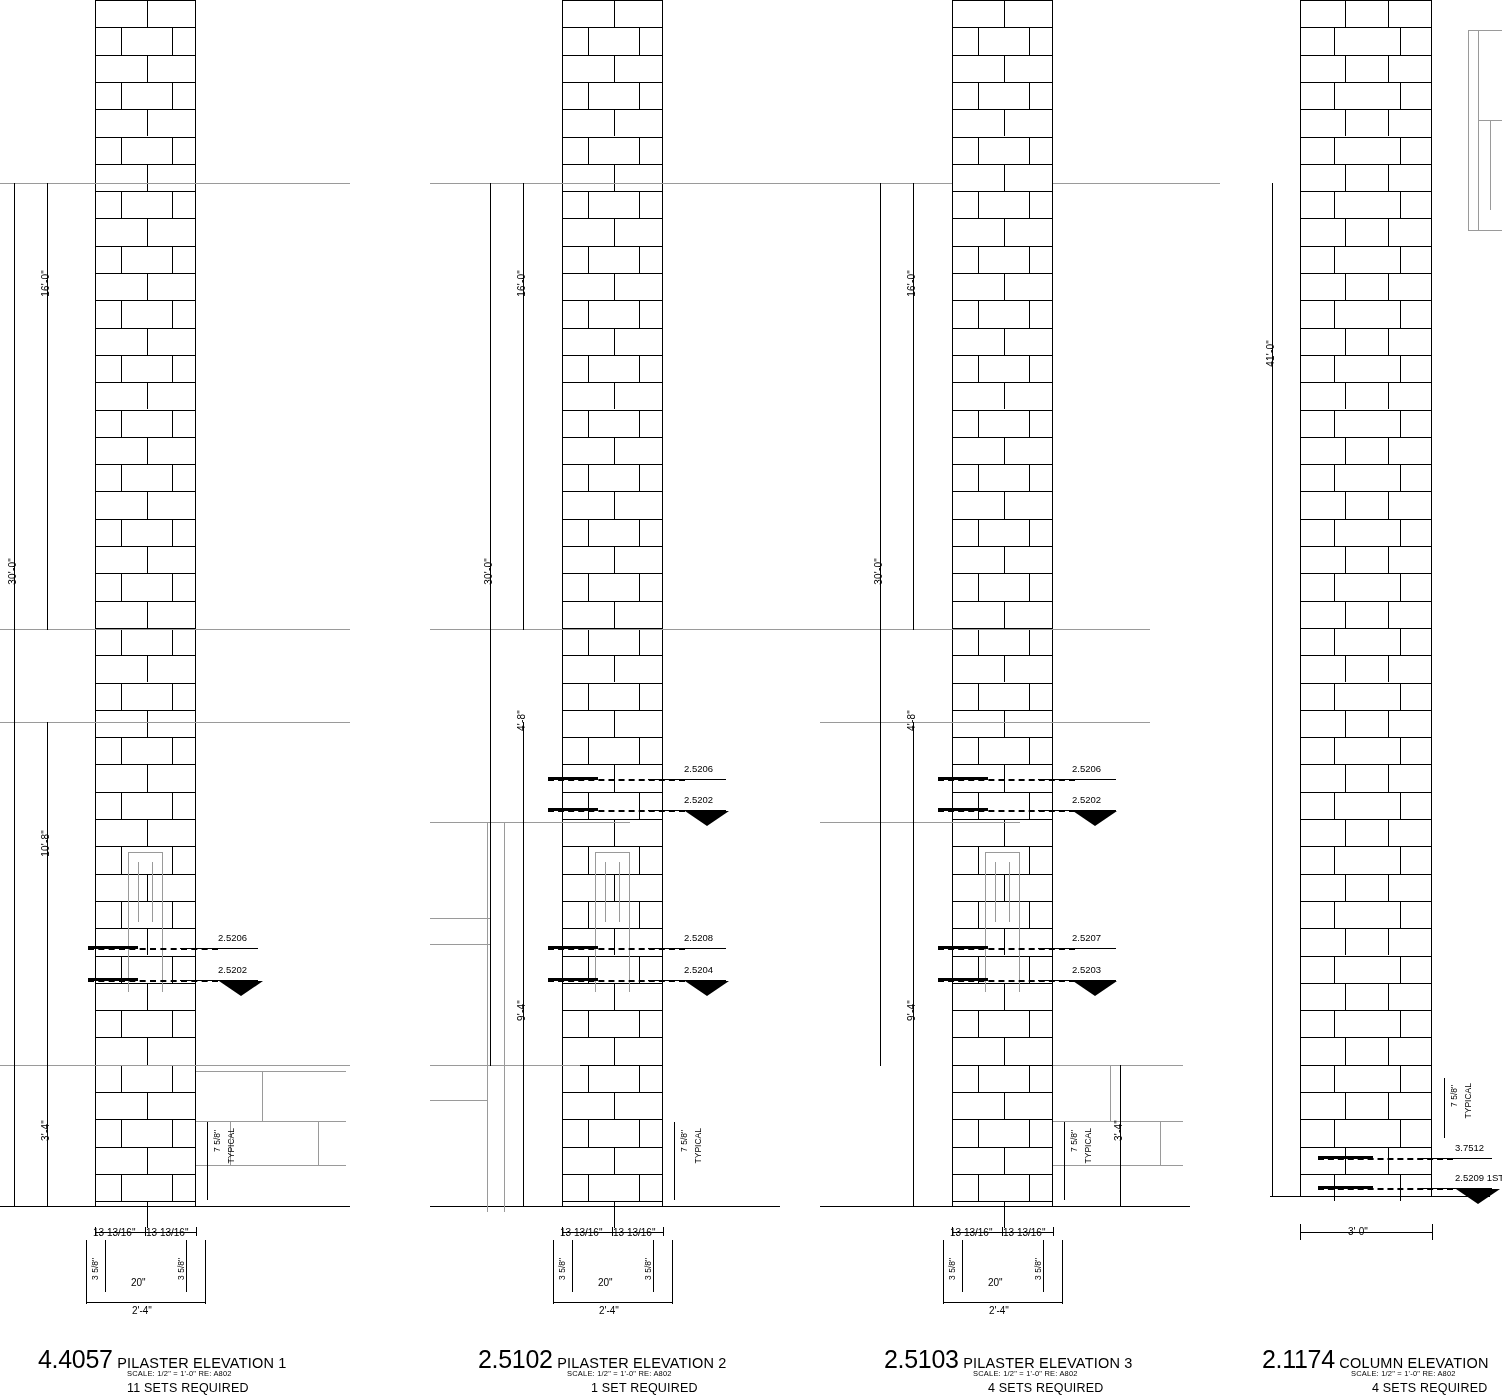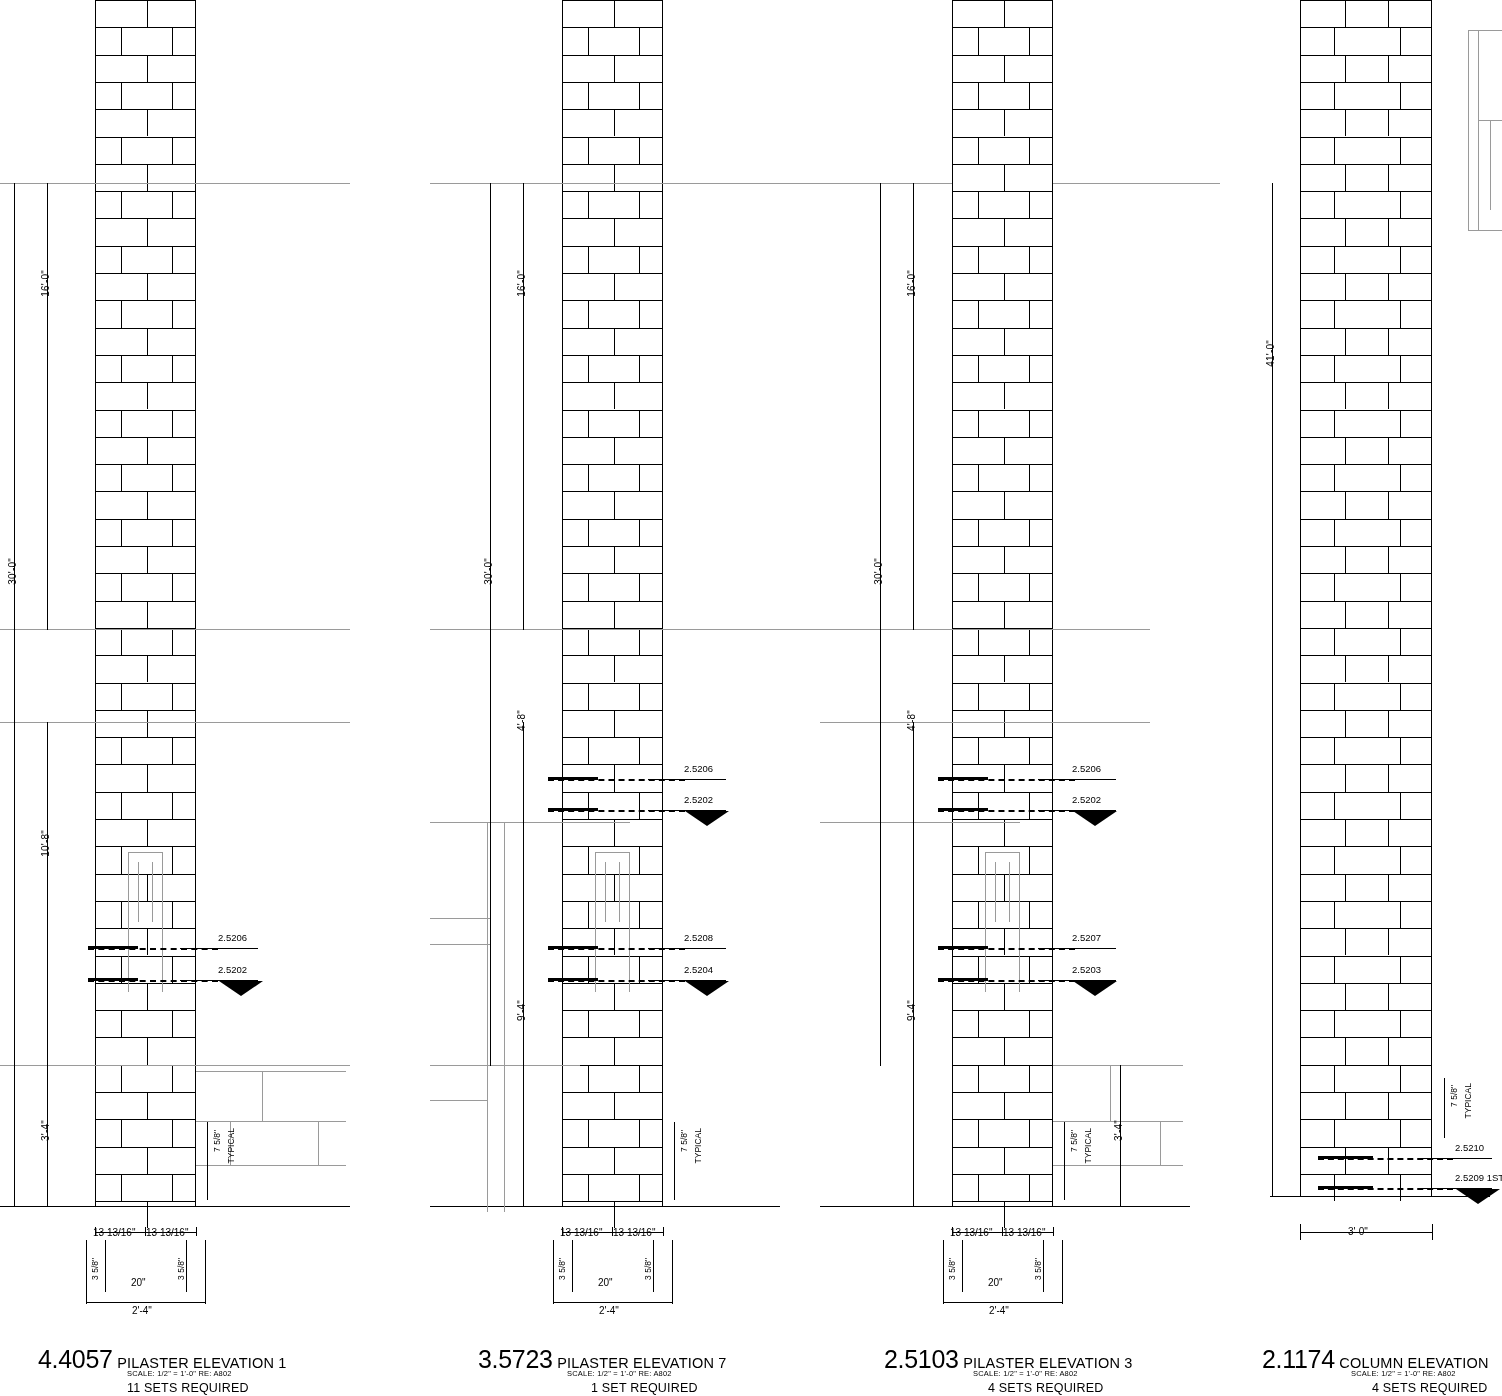--- a/index.html
+++ b/index.html
@@ -408,22 +408,22 @@
   <div class="dimh" style="left:598px;top:1277px;">20"</div>
   <div class="dimvs" style="left:557px;top:1258px;">3 5/8"</div>
   <div class="dimvs" style="left:643px;top:1258px;">3 5/8"</div>
   <div class="dimh" style="left:599px;top:1305px;">2'-4"</div>
   <div class="vline" style="left:553px;top:1240px;height:64px;"></div>
   <div class="vline" style="left:672px;top:1240px;height:64px;"></div>
   <div class="vline" style="left:572px;top:1240px;height:52px;"></div>
   <div class="vline" style="left:653px;top:1240px;height:52px;"></div>
 
   <div class="titleblock" style="left:478px;top:1345px;">
-    <span class="tnum">3.5723</span>
-    <span class="tname">PILASTER ELEVATION 7</span>
+    <span class="tnum">2.5102</span>
+    <span class="tname">PILASTER ELEVATION 2</span>
   </div>
   <div class="tscale" style="position:absolute;left:567px;top:1369px;">SCALE:   1/2" = 1'-0"   RE:  A802</div>
   <div class="tsets" style="position:absolute;left:591px;top:1381px;">1 SET REQUIRED</div>
 
   <div class="col" style="left:952px;top:0;width:101px;height:1206px;">
       <div class="brickrow" style="top: 0px;"></div>
       <div class="headjoint" style="left: 50.5px; top: 0px; height: 27.3px;"></div>
       <div class="brickrow" style="top: 27.3px;"></div>
       <div class="headjoint" style="left: 25.3px; top: 27.3px; height: 27.3px;"></div>
       <div class="headjoint" style="left: 75.8px; top: 27.3px; height: 27.3px;"></div>
@@ -756,21 +756,21 @@
   <div class="vline thin" style="left:1468px;top:30px;height:200px;"></div>
   <div class="vline thin" style="left:1478px;top:30px;height:200px;"></div>
   <div class="hline thin" style="left:1468px;top:30px;width:34px;"></div>
   <div class="hline thin" style="left:1468px;top:230px;width:34px;"></div>
   <div class="vline thin" style="left:1490px;top:120px;height:90px;"></div>
   <div class="hline thin" style="left:1478px;top:120px;width:24px;"></div>
 
   <div class="dash" style="left:1318px;top:1158px;width:135px;"></div>
   <div class="hline" style="left:1318px;top:1156px;width:55px;height:3px;"></div>
   <div class="tagline" style="left:1420px;top:1158px;width:72px;"></div>
-  <div class="tagtext" style="left:1455px;top:1142px;">2.5210</div>
+  <div class="tagtext" style="left:1455px;top:1142px;">3.7512</div>
 
   <div class="dash" style="left:1318px;top:1188px;width:135px;"></div>
   <div class="hline" style="left:1318px;top:1186px;width:55px;height:3px;"></div>
   <div class="tagline" style="left:1420px;top:1188px;width:72px;"></div>
   <div class="tagtext" style="left:1455px;top:1172px;">2.5209 1ST</div>
   <div class="tri" style="left:1456px;top:1189px;"></div>
 
   <div class="dimvs" style="left:1449px;top:1085px;">7 5/8"</div>
   <div class="dimvs" style="left:1463px;top:1083px;">TYPICAL</div>
   <div class="vline" style="left:1444px;top:1078px;height:60px;"></div>

